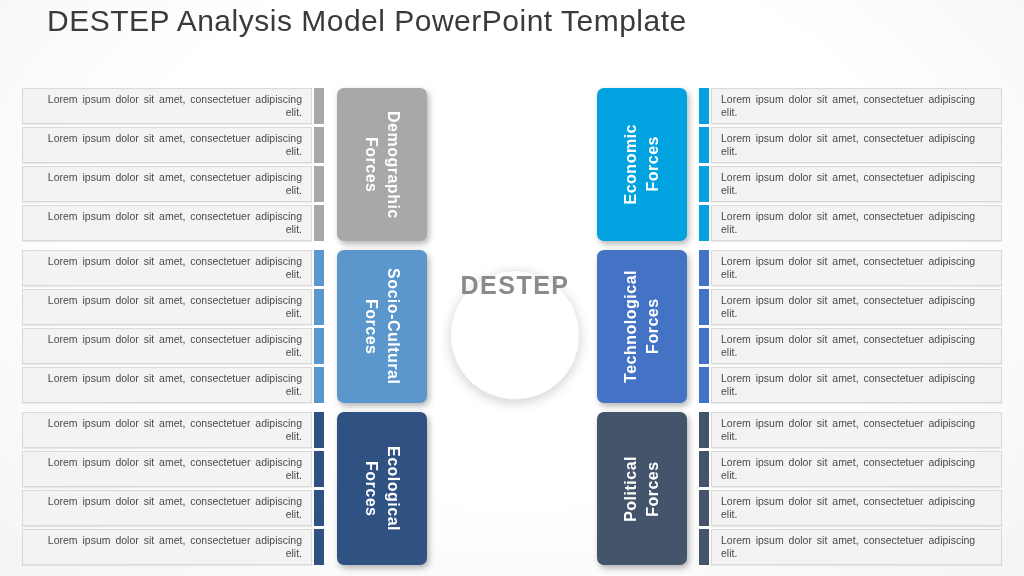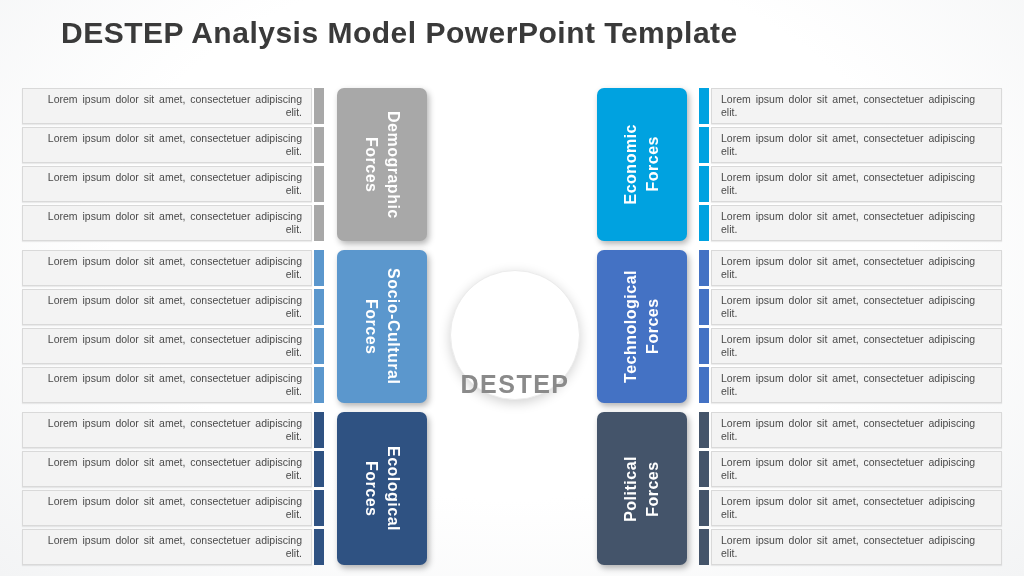--- a/index.html
+++ b/index.html
@@ -12,27 +12,26 @@
   }
   .slide {
     position: relative;
     width: 1024px;
     height: 576px;
     background: radial-gradient(ellipse at 50% 40%, #ffffff 55%, #f3f4f5 100%);
   }
   .slide-title {
     position: absolute;
     left: 47px;
-    top: 16px;
+    top: 4px;
     font-size: 30px;
-    font-weight: 700;
+    font-weight: 400;
     letter-spacing: 0.5px;
     color: #3a3a3a;
     white-space: nowrap;
-    margin-left: 14px;
   }
   .column {
     position: absolute;
     top: 88px;
     width: 405px;
     display: flex;
     flex-direction: column;
     gap: 9px;
   }
   .column.left  { left: 22px; }
@@ -100,21 +99,21 @@
     position: absolute;
     left: 450px;
     top: 270px;
     width: 128px;
     height: 128px;
     border-radius: 50%;
     background: #ffffff;
     border: 1px solid #ececec;
     box-shadow: 0 3px 12px rgba(0,0,0,0.18);
     display: flex;
-    align-items: flex-end;
+    align-items: flex-start;
     justify-content: center;
     font-size: 25px;
     font-weight: bold;
     letter-spacing: 1.5px;
     color: #8a8a8a;
   }
 </style>
 </head>
 <body>
 

